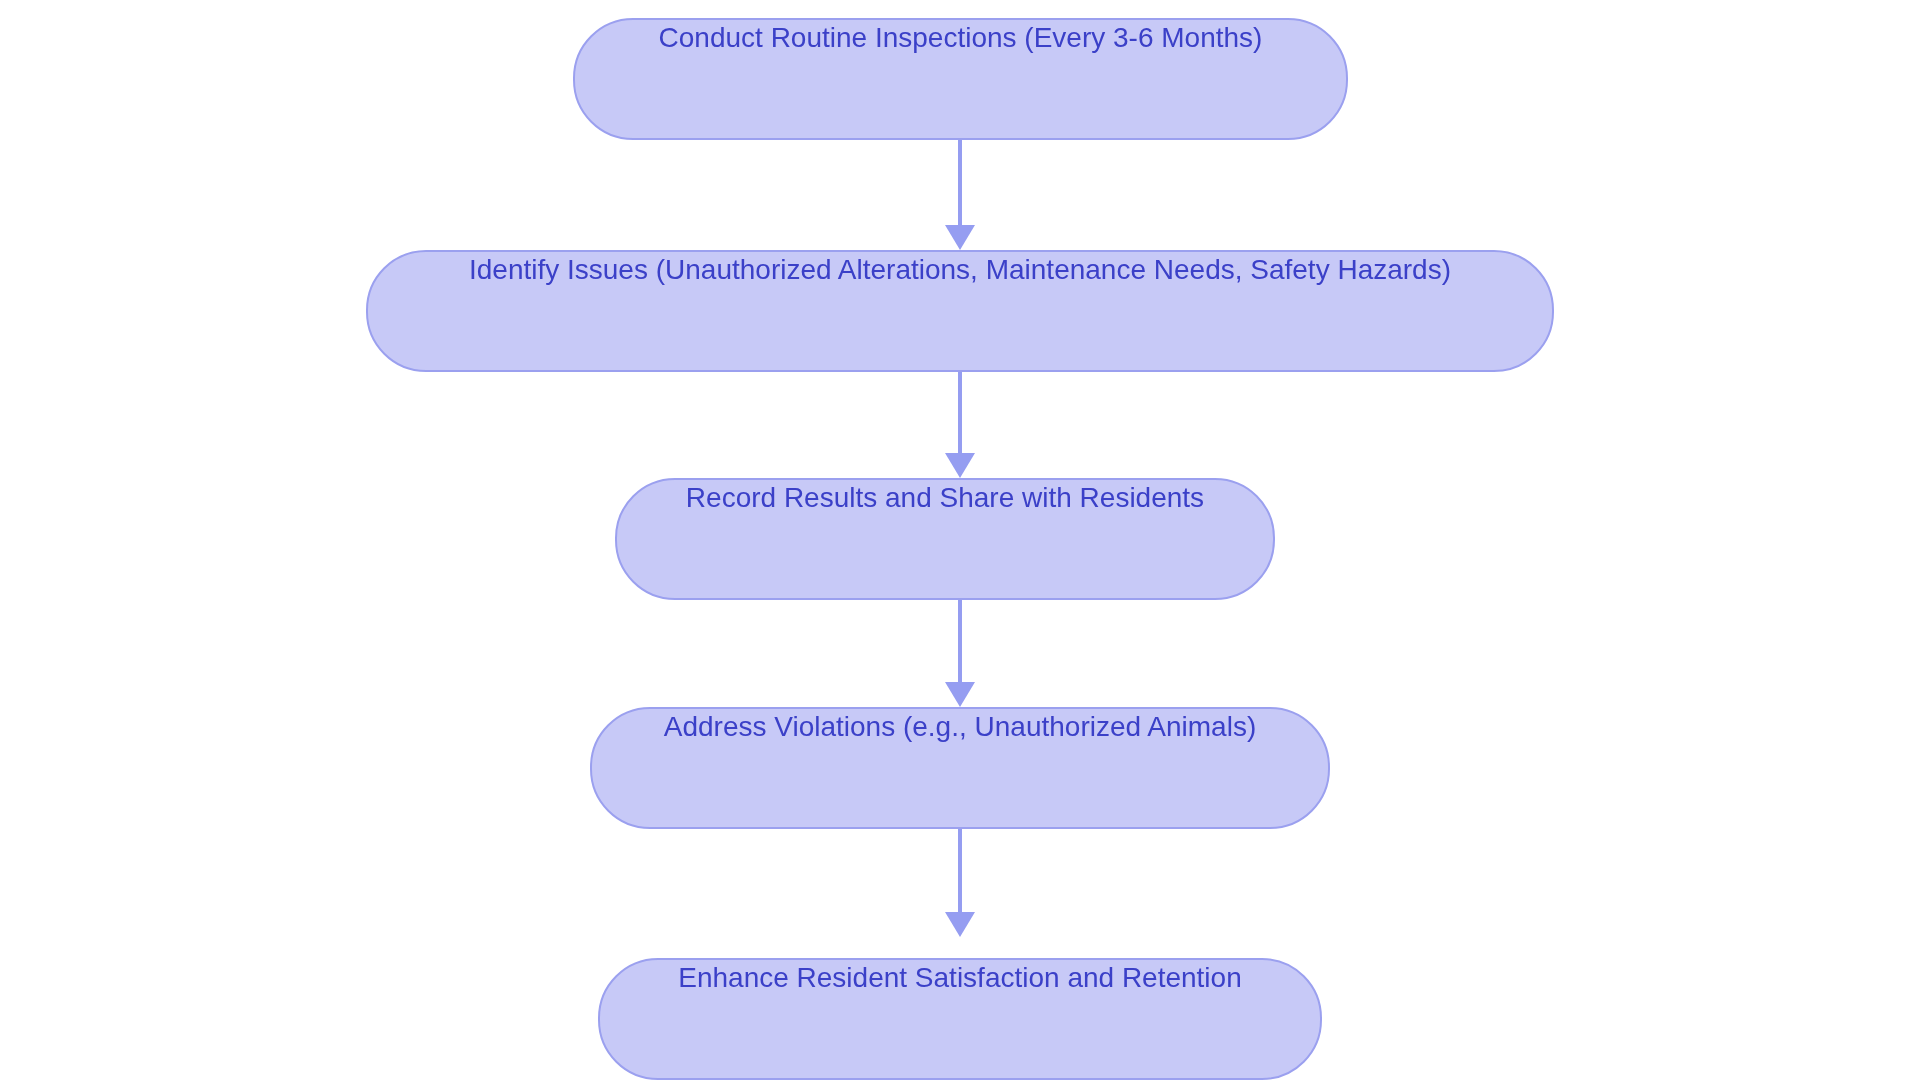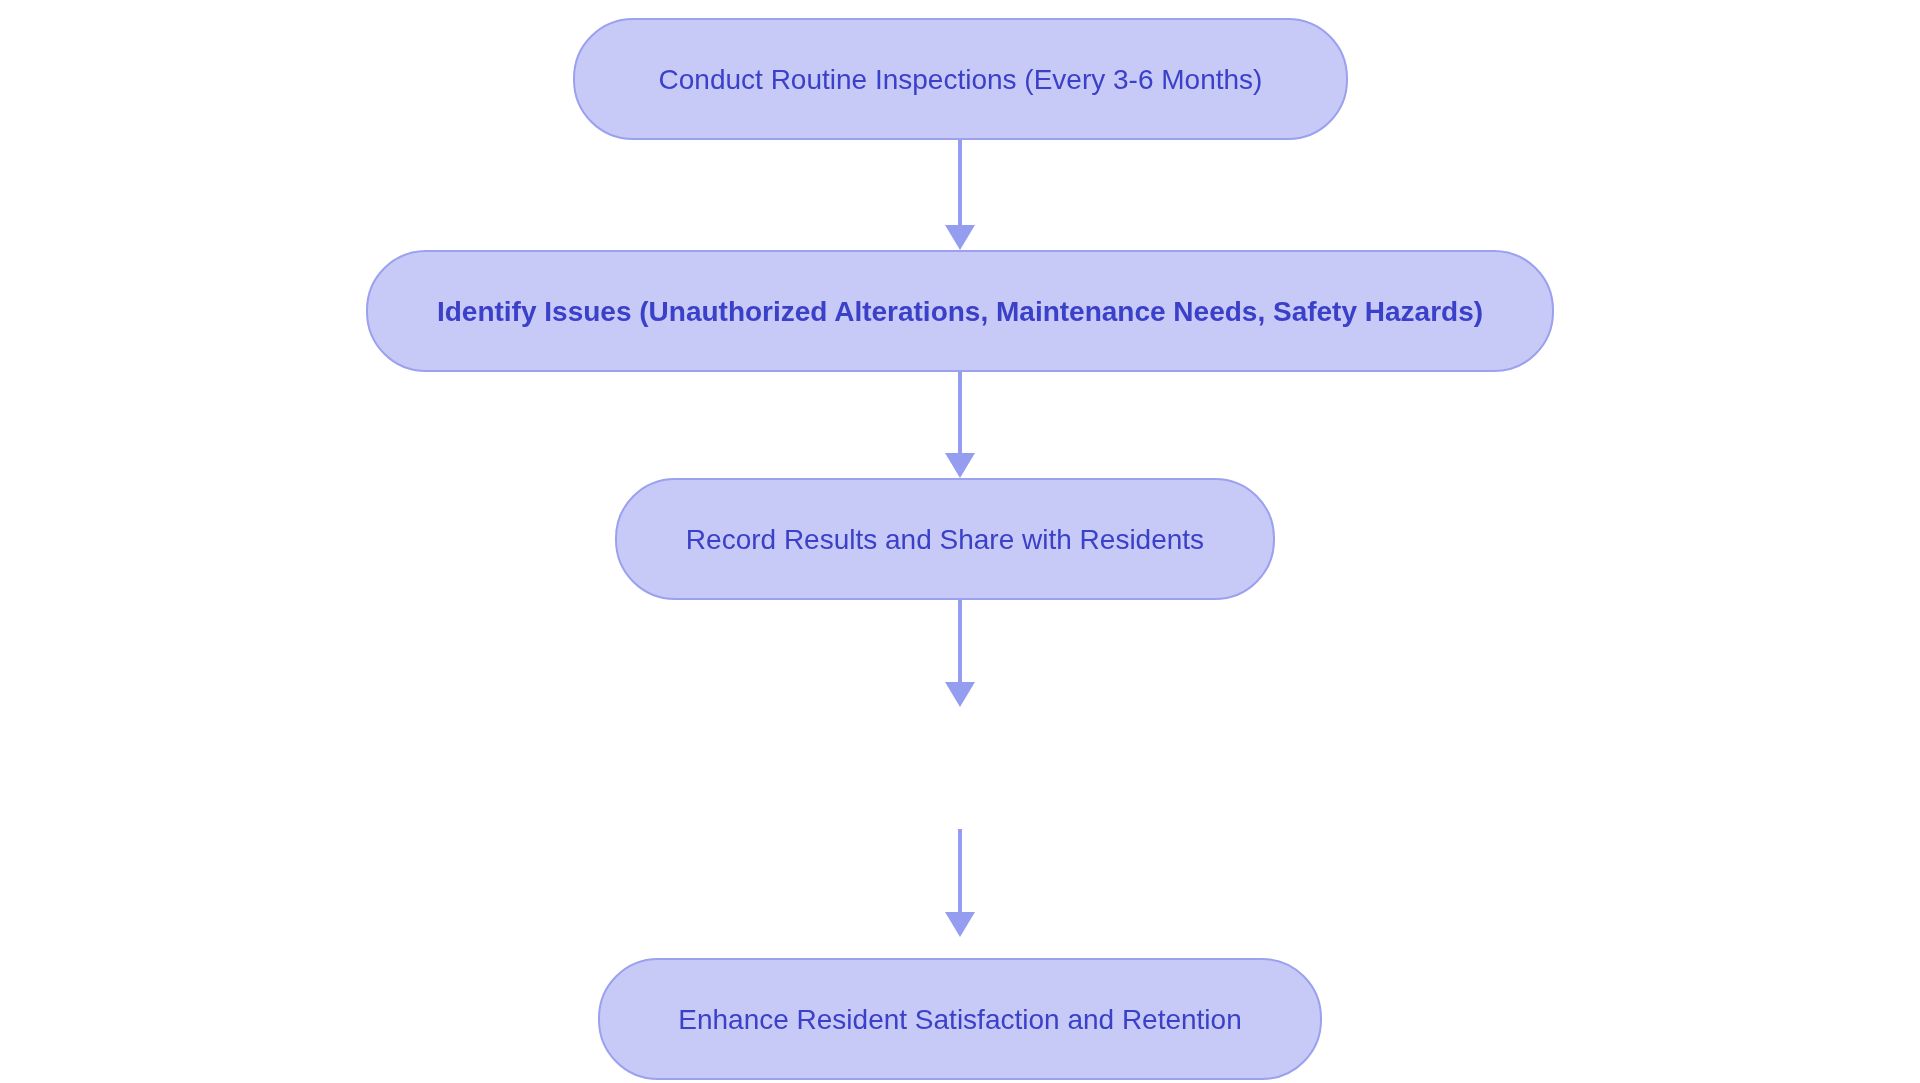--- a/index.html
+++ b/index.html
@@ -17,30 +17,30 @@
     background: #ffffff;
     overflow: hidden;
   }
   .node {
     position: absolute;
     box-sizing: border-box;
     background: var(--node-fill, #c7c9f7);
     border: 2px solid var(--node-border, #9ba0ef);
     border-radius: 60px;
     display: flex;
-    align-items: center;
+    align-items: flex-start;
     justify-content: center;
     text-align: center;
     color: var(--node-text-color, #3b40c8);
     font-size: 28px;
     line-height: 1.25;
     padding: 0 30px;
   }
   .node-1 { left: 573px;  top: 18px;  width: 775px;  height: 122px; }
-  .node-2 { left: 366px;  top: 250px; width: 1188px; height: 122px; font-weight: bold; }
+  .node-2 { left: 366px;  top: 250px; width: 1188px; height: 122px; }
   .node-3 { left: 615px;  top: 478px; width: 660px;  height: 122px; }
   .node-4 { left: 590px;  top: 707px; width: 740px;  height: 122px; }
   .node-5 { left: 598px;  top: 937px; width: 724px;  height: 122px; margin-top: 21px; }
 
   .arrow {
     position: absolute;
     left: 945px;        
     width: 30px;
     display: flex;
     flex-direction: column;
@@ -89,20 +89,23 @@
 
   <div class="node node-3">
     <span>Record Results and Share with Residents</span>
   </div>
 
   <div class="arrow arrow-3">
     <div class="arrow-line"></div>
     <div class="arrow-head"></div>
   </div>
 
+  <div class="node node-4">
+    <span>Address Violations (e.g., Unauthorized Animals)</span>
+  </div>
 
   <div class="arrow arrow-4">
     <div class="arrow-line"></div>
     <div class="arrow-head"></div>
   </div>
 
   <div class="node node-5">
     <span>Enhance Resident Satisfaction and Retention</span>
   </div>
 

